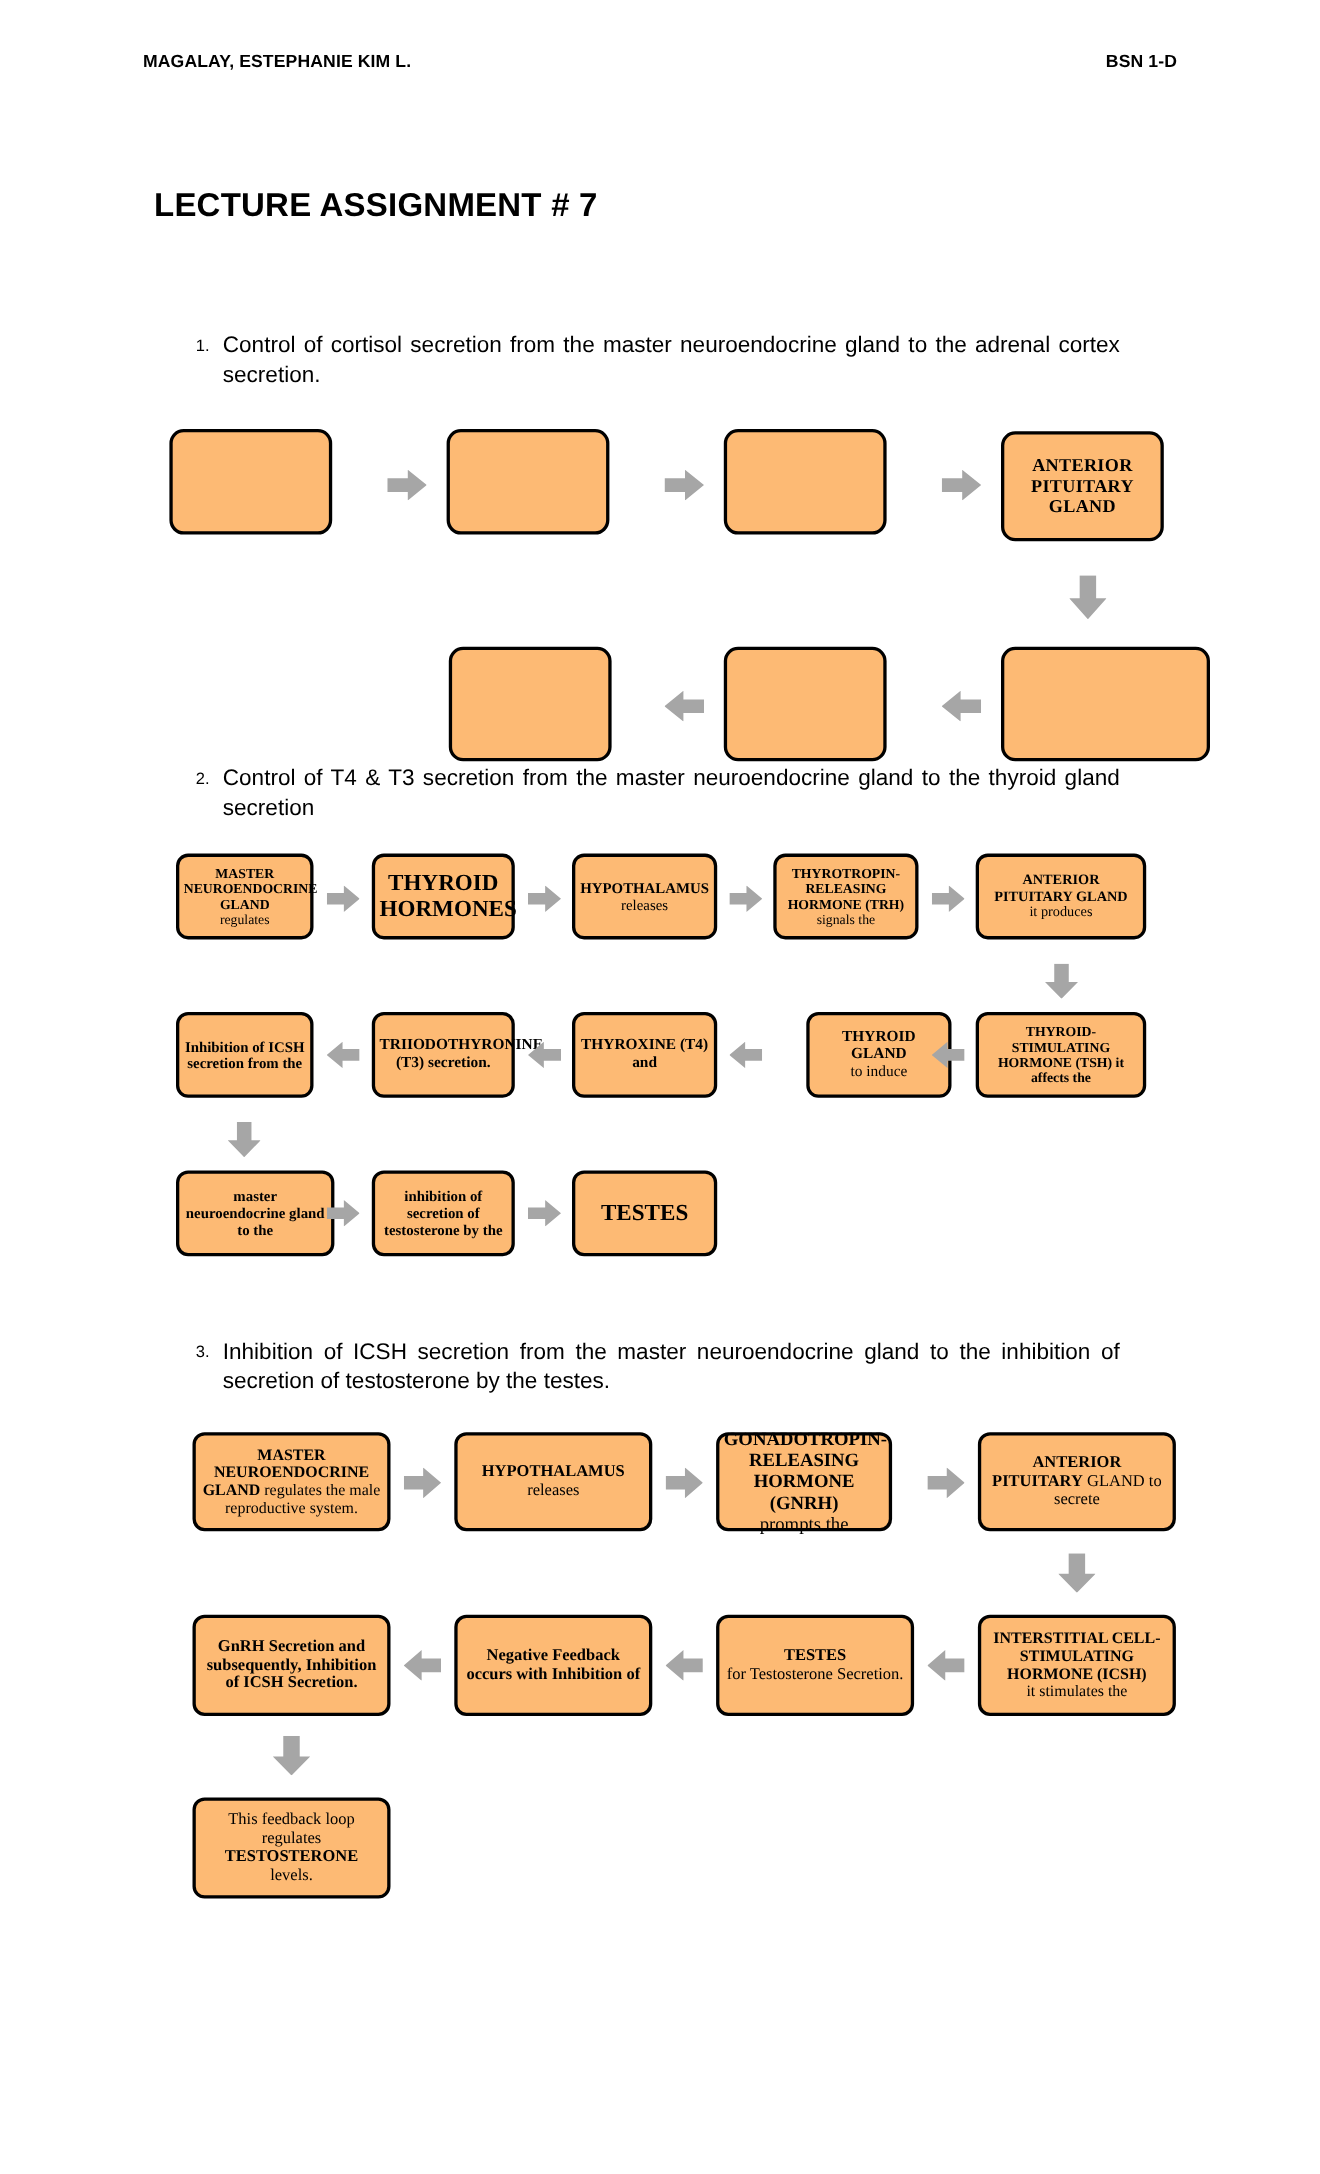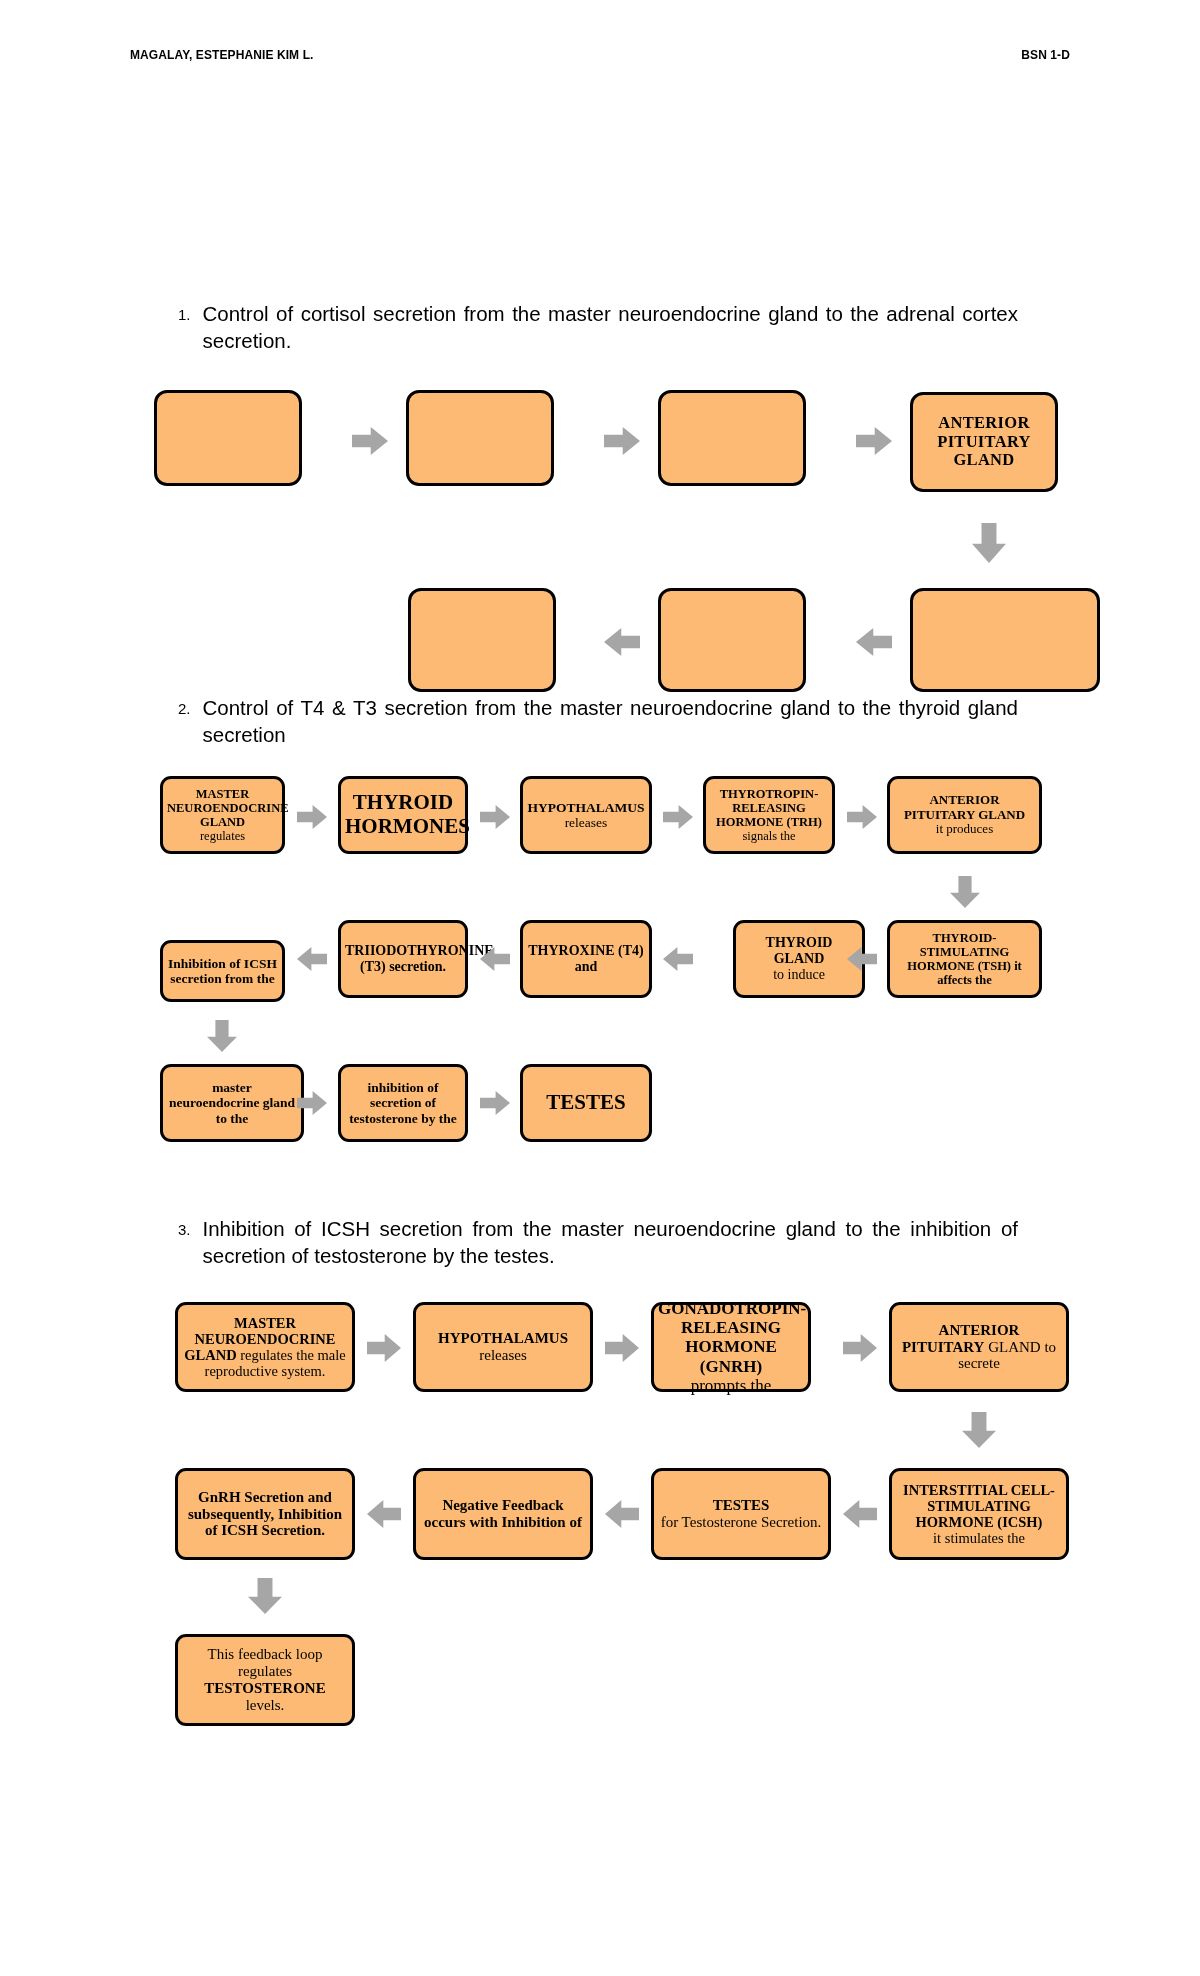--- a/index.html
+++ b/index.html
@@ -14,21 +14,21 @@
     overflow: hidden;
   }
 
   .page { position: relative; width: 1200px; height: 1976px; padding: 0; }
 
   
   .doc-header {
     position: absolute;
     left: 130px; top: 48px; width: 940px;
     display: flex; justify-content: space-between; align-items: center;
-    font-weight: bold; font-size: 12px; letter-spacing: .1px;
+    font-weight: bold; font-size: 16px; letter-spacing: .1px;
   }
 
   
   .title-block { position: absolute; left: 140px; top: 170px; width: 920px; }
   .doc-title {
     font-size: 30px; font-weight: bold; letter-spacing: .2px;
     margin: 0 0 8px 0; line-height: 1.1;
   }
   .intro {
     font-size: 19.5px; line-height: 1.32; text-align: justify;
@@ -84,20 +84,21 @@
 <body>
 
 <div class="page">
 
   <div class="doc-header">
     <span>MAGALAY, ESTEPHANIE KIM L.</span>
     <span>BSN 1-D</span>
   </div>
 
   <div class="title-block">
+    <h1 class="doc-title">LECTURE ASSIGNMENT # 7</h1>
   </div>
 
   <div class="prompt" id="prompt-1">
     <span class="num">1.</span>
     <span class="txt">Control of cortisol secretion from the master neuroendocrine gland to the adrenal cortex secretion.</span>
   </div>
   <div class="prompt" id="prompt-2">
     <span class="num">2.</span>
     <span class="txt">Control of T4 &amp; T3 secretion from the master neuroendocrine gland to the thyroid gland secretion</span>
   </div>
@@ -170,21 +171,21 @@
     <div class="arrow right" style="left:847px; top:805px; width:30px; height:24px;"></div>
     <div class="fc-box" style="left:887px; top:776px; width:155px; height:78px; font-size:13px;">
       <span class="inner">
         <b>ANTERIOR PITUITARY GLAND</b><br>
         <span class="reg">it produces</span>
       </span>
     </div>
 
     <div class="arrow down" style="left:950px; top:876px; width:30px; height:32px;"></div>
 
-    <div class="fc-box" style="left:160px; top:920px; width:125px; height:62px; font-size:13.5px;margin-top:20px;">
+    <div class="fc-box" style="left:160px; top:920px; width:125px; height:78px; font-size:13.5px;">
       <span class="inner">
         <b>Inhibition of ICSH secretion from the</b>
       </span>
     </div>
     <div class="arrow left" style="left:297px; top:947px; width:30px; height:24px;"></div>
     <div class="fc-box" style="left:338px; top:920px; width:130px; height:78px; font-size:14px;">
       <span class="inner">
         <b>TRIIODOTHYRONINE (T3) secretion.</b>
       </span>
     </div>

